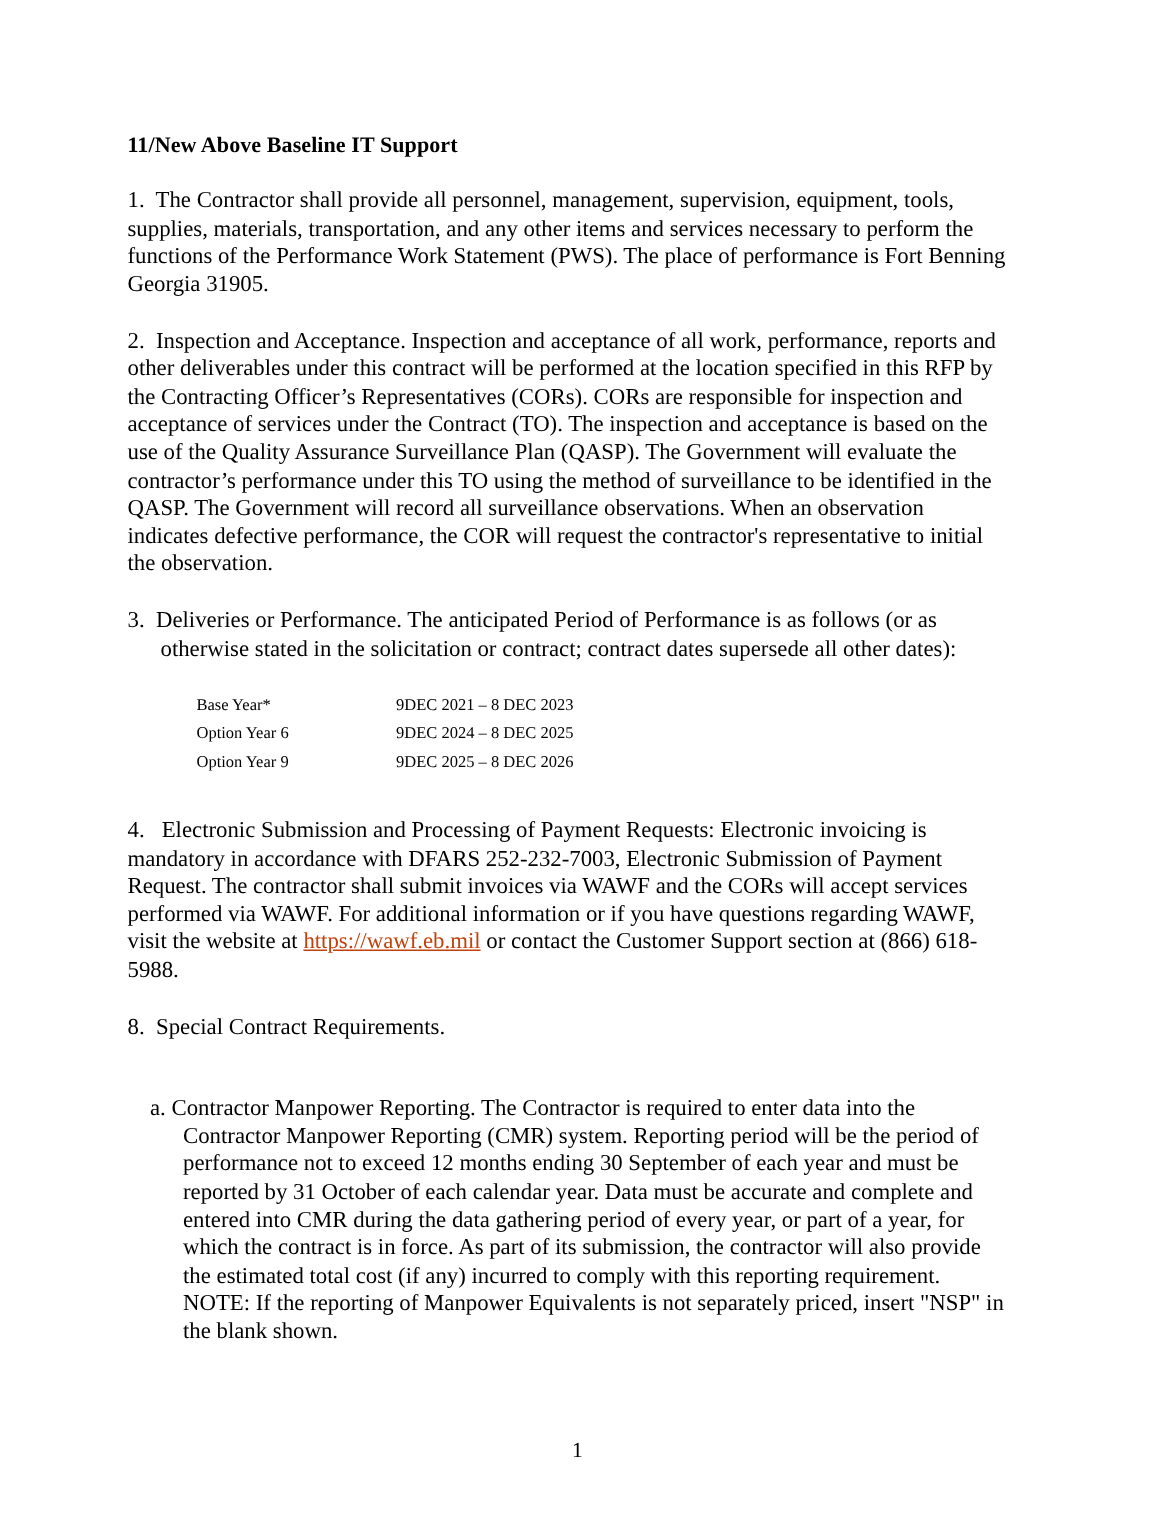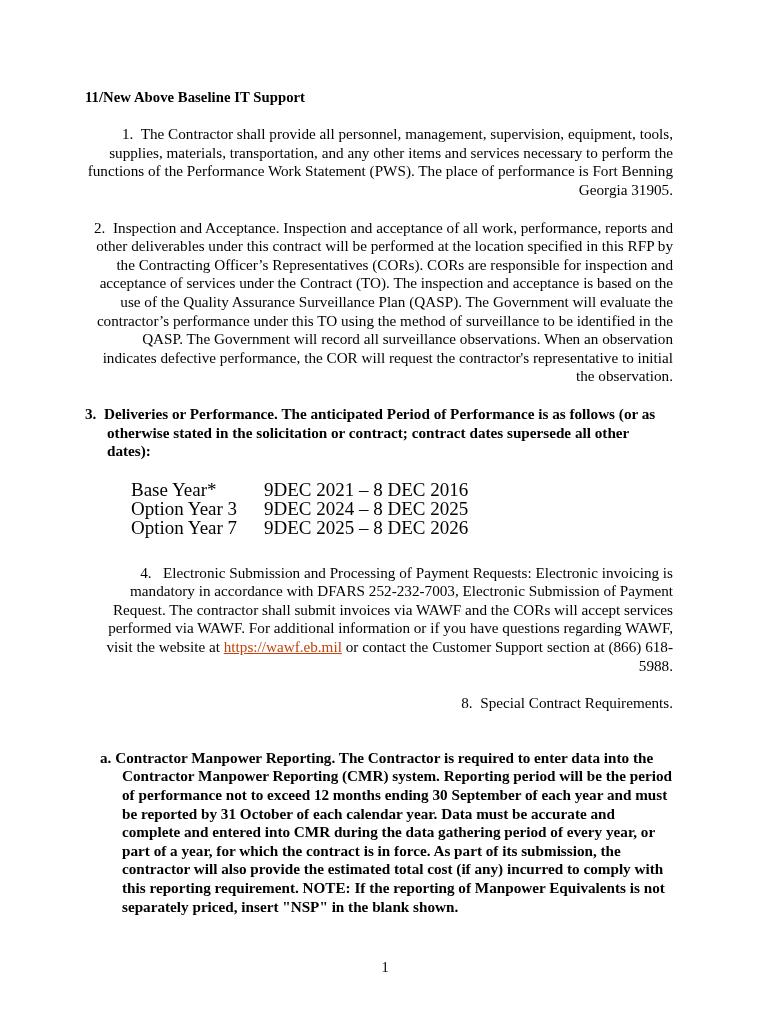--- a/index.html
+++ b/index.html
@@ -38,47 +38,46 @@
     margin: 0 0 18.6px 0;
   }
   .doc-heading.second {
     margin-bottom: 25px;
   }
 
   
   .para {
     font-size: 15.2px;
     line-height: 18.6px;
-    text-align: right;
+    text-align: left;
     margin: 0 0 19px 0;
     white-space: pre-wrap;
   }
   .para.tight { margin-bottom: 17px; }
 
   
   .hang {
     font-size: 15.2px;
     line-height: 18.6px;
     padding-left: 22px;
     text-indent: -22px;
     margin: 0 0 19px 0;
     white-space: pre-wrap;
-    font-weight: bold;
   }
   .hang.sub {
     padding-left: 37px;
     text-indent: -22px;
     margin-top: 10px;
   }
 
   
   .pop-table {
     border-collapse: collapse;
     margin: 10px 0 27px 46px;
-    font-size: 19px;
+    font-size: 11px;
     line-height: 19px;
   }
   .pop-table td {
     padding: 0;
     vertical-align: top;
     white-space: pre;
   }
   .pop-table td.col-label { width: 133px; }
 
   
@@ -114,28 +113,28 @@
     <p class="para">1.  The Contractor shall provide all personnel, management, supervision, equipment, tools, supplies, materials, transportation, and any other items and services necessary to perform the functions of the Performance Work Statement (PWS). The place of performance is Fort Benning Georgia 31905.</p>
 
     <p class="para">2.  Inspection and Acceptance. Inspection and acceptance of all work, performance, reports and other deliverables under this contract will be performed at the location specified in this RFP by the Contracting Officer’s Representatives (CORs). CORs are responsible for inspection and acceptance of services under the Contract (TO). The inspection and acceptance is based on the use of the Quality Assurance Surveillance Plan (QASP). The Government will evaluate the contractor’s performance under this TO using the method of surveillance to be identified in the QASP. The Government will record all surveillance observations. When an observation indicates defective performance, the COR will request the contractor's representative to initial the observation.</p>
 
     <p class="hang">3.  Deliveries or Performance. The anticipated Period of Performance is as follows (or as otherwise stated in the solicitation or contract; contract dates supersede all other dates):</p>
 
     <table class="pop-table">
       <tbody>
         <tr>
           <td class="col-label">Base Year*</td>
-          <td class="col-dates">9DEC 2021 – 8 DEC 2016</td>
+          <td class="col-dates">9DEC 2021 – 8 DEC 2023</td>
         </tr>
         <tr>
-          <td class="col-label">Option Year 3</td>
+          <td class="col-label">Option Year 6</td>
           <td class="col-dates">9DEC 2024 – 8 DEC 2025</td>
         </tr>
         <tr>
-          <td class="col-label">Option Year 7</td>
+          <td class="col-label">Option Year 9</td>
           <td class="col-dates">9DEC 2025 – 8 DEC 2026</td>
         </tr>
       </tbody>
     </table>
 
     <p class="para"><span>4.   Electronic Submission and Processing of Payment Requests: Electronic invoicing is mandatory in accordance with DFARS 252-232-7003, Electronic Submission of Payment Request. The contractor shall submit invoices via WAWF and the CORs will accept services performed via WAWF. For additional information or if you have questions regarding WAWF, visit the website at </span><a class="doc-link" href="#">https://wawf.eb.mil</a><span> or contact the Customer Support section at (866) 618-5988.</span></p>
 
     <p class="para tight">8.  Special Contract Requirements.</p>
 
     <div class="spacer-sm"></div>

